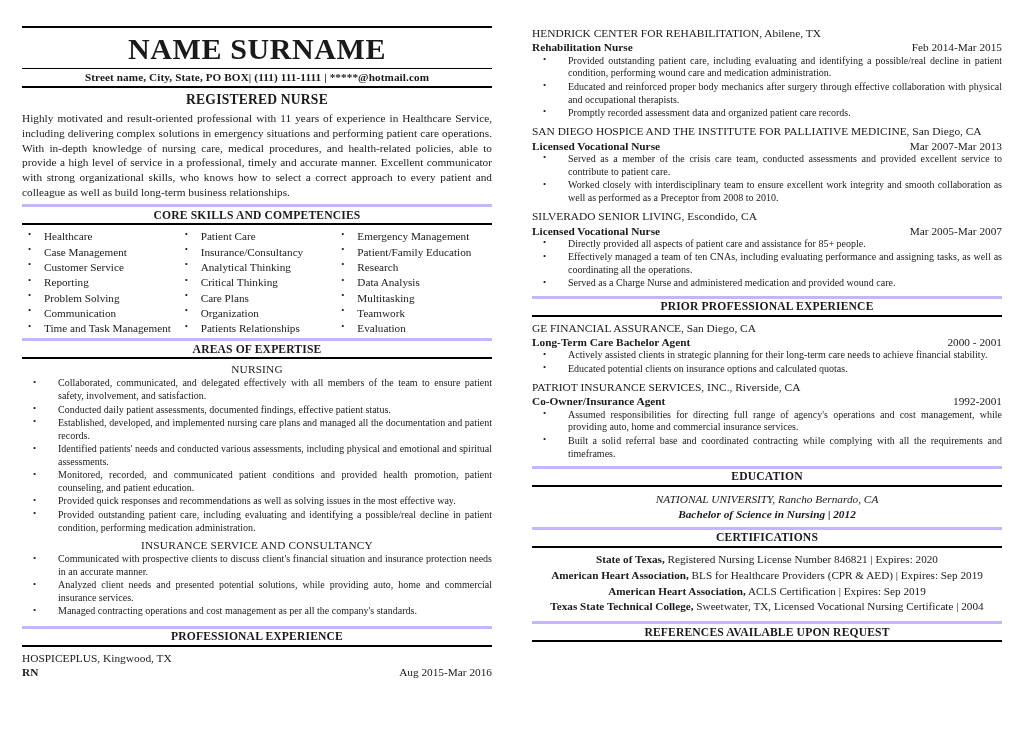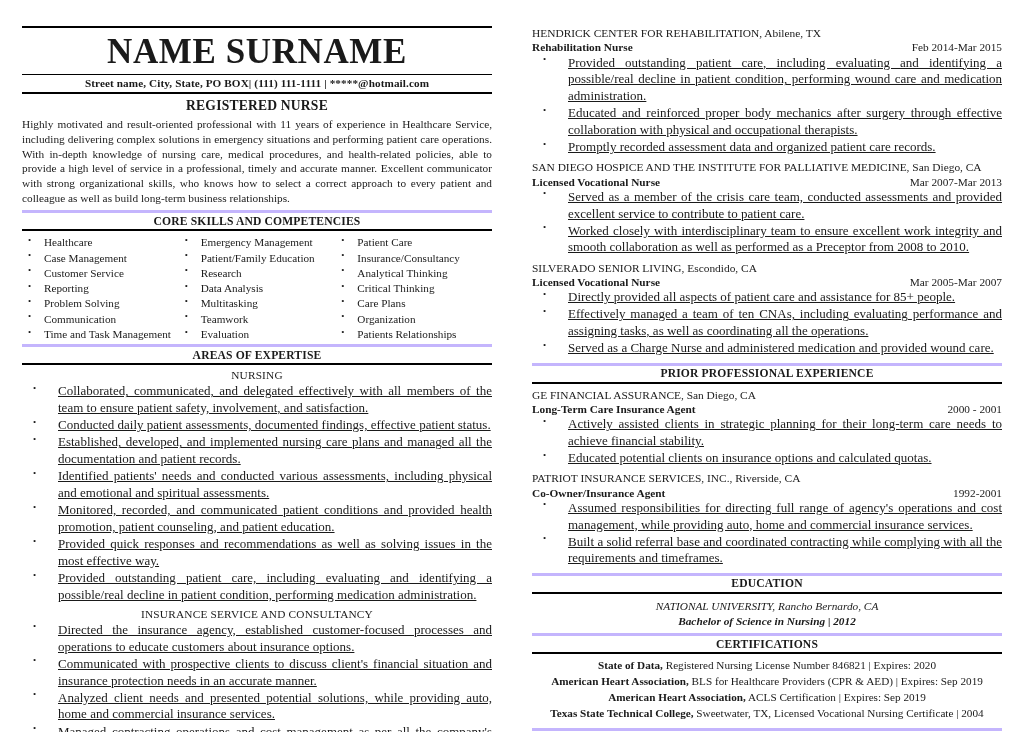--- a/index.html
+++ b/index.html
@@ -32,21 +32,21 @@
   .rule-thick {
     border-top: 2.2px solid #000;
     margin: 0;
   }
   .rule-thin {
     border-top: 1px solid #000;
     margin: 0;
   }
   .name {
     text-align: center;
-    font-size: 35px;
+    font-size: 30px;
     font-weight: bold;
     letter-spacing: 0.6px;
     line-height: 1.18;
     padding: 3px 0 2px 0;
   }
   .contact {
     text-align: center;
     font-size: 11.2px;
     font-weight: bold;
     letter-spacing: 0.1px;
@@ -125,27 +125,26 @@
   }
 
   
   ul.bullets {
     margin: 0;
     padding: 0;
     list-style: none;
   }
   ul.bullets > li {
     position: relative;
-    font-size: 13px;
+    font-size: 10px;
     line-height: 1.285;
     padding-left: 36px;
     margin-bottom: 0.5px;
     text-align: justify;
     text-justify: inter-word;
-    text-decoration: underline;
   }
   ul.bullets > li::before {
     content: "\2022";
     position: absolute;
     left: 11px;
     top: -0.5px;
     font-size: 9px;
   }
 
   
@@ -224,38 +223,38 @@
             <li>Case Management</li>
             <li>Customer Service</li>
             <li>Reporting</li>
             <li>Problem Solving</li>
             <li>Communication</li>
             <li class="justify-odd"><span class="fill">Time and Task Management</span></li>
           </ul>
         </div>
         <div class="skills-col">
           <ul>
+            <li>Patient Care</li>
+            <li>Insurance/Consultancy</li>
+            <li>Analytical Thinking</li>
+            <li>Critical Thinking</li>
+            <li>Care Plans</li>
+            <li>Organization</li>
+            <li>Patients Relationships</li>
+          </ul>
+        </div>
+        <div class="skills-col">
+          <ul>
             <li>Emergency Management</li>
             <li>Patient/Family Education</li>
             <li>Research</li>
             <li>Data Analysis</li>
             <li>Multitasking</li>
             <li>Teamwork</li>
             <li>Evaluation</li>
-          </ul>
-        </div>
-        <div class="skills-col">
-          <ul>
-            <li>Patient Care</li>
-            <li>Insurance/Consultancy</li>
-            <li>Analytical Thinking</li>
-            <li>Critical Thinking</li>
-            <li>Care Plans</li>
-            <li>Organization</li>
-            <li>Patients Relationships</li>
           </ul>
         </div>
       </div>
     </div>
 
     <div class="section">
       <div class="section-head">AREAS OF EXPERTISE</div>
 
       <div class="subsection-head">NURSING</div>
       <ul class="bullets">
@@ -263,21 +262,20 @@
         <li>Conducted daily patient assessments, documented findings, effective patient status.</li>
         <li>Established, developed, and implemented nursing care plans and managed all the documentation and patient records.</li>
         <li>Identified patients' needs and conducted various assessments, including physical and emotional and spiritual assessments.</li>
         <li>Monitored, recorded, and communicated patient conditions and provided health promotion, patient counseling, and patient education.</li>
         <li>Provided quick responses and recommendations as well as solving issues in the most effective way.</li>
         <li>Provided outstanding patient care, including evaluating and identifying a possible/real decline in patient condition, performing medication administration.</li>
       </ul>
 
       <div class="subsection-head">INSURANCE SERVICE AND CONSULTANCY</div>
       <ul class="bullets">
-        <li>Directed the insurance agency, established customer-focused processes and operations to educate customers about insurance options.</li>
         <li>Communicated with prospective clients to discuss client's financial situation and insurance protection needs in an accurate manner.</li>
         <li>Analyzed client needs and presented potential solutions, while providing auto, home and commercial insurance services.</li>
         <li>Managed contracting operations and cost management as per all the company's standards.</li>
       </ul>
     </div>
 
     <div class="spacer-sm"></div>
 
     <div class="section">
       <div class="section-head">PROFESSIONAL EXPERIENCE</div>
@@ -335,21 +333,21 @@
     </div>
 
     <div class="spacer-xs"></div>
 
     <div class="section">
       <div class="section-head">PRIOR PROFESSIONAL EXPERIENCE</div>
 
       <div class="entry">
         <div class="entry-company">GE FINANCIAL ASSURANCE, San Diego, CA</div>
         <div class="entry-row">
-          <span class="entry-role">Long-Term Care Insurance Agent</span>
+          <span class="entry-role">Long-Term Care Bachelor Agent</span>
           <span class="entry-dates">2000 - 2001</span>
         </div>
         <ul class="bullets">
           <li>Actively assisted clients in strategic planning for their long-term care needs to achieve financial stability.</li>
           <li>Educated potential clients on insurance options and calculated quotas.</li>
         </ul>
       </div>
 
       <div class="entry">
         <div class="entry-company">PATRIOT INSURANCE SERVICES, INC., Riverside, CA</div>
@@ -373,21 +371,21 @@
         <div class="center-line bold">Bachelor of Science in Nursing | 2012</div>
       </div>
     </div>
 
     <div class="spacer-xs"></div>
 
     <div class="section">
       <div class="section-head">CERTIFICATIONS</div>
       <div class="certs">
         <div class="cert-line">
-          <span class="lead">State of Data,</span><span> Registered Nursing License Number 846821 | Expires: 2020</span>
+          <span class="lead">State of Texas,</span><span> Registered Nursing License Number 846821 | Expires: 2020</span>
         </div>
         <div class="cert-line">
           <span class="lead">American Heart Association,</span><span> BLS for Healthcare Providers (CPR &amp; AED) | Expires: Sep 2019</span>
         </div>
         <div class="cert-line">
           <span class="lead">American Heart Association,</span><span> ACLS Certification | Expires: Sep 2019</span>
         </div>
         <div class="cert-line">
           <span class="lead">Texas State Technical College,</span><span> Sweetwater, TX, Licensed Vocational Nursing Certificate | 2004</span>
         </div>

